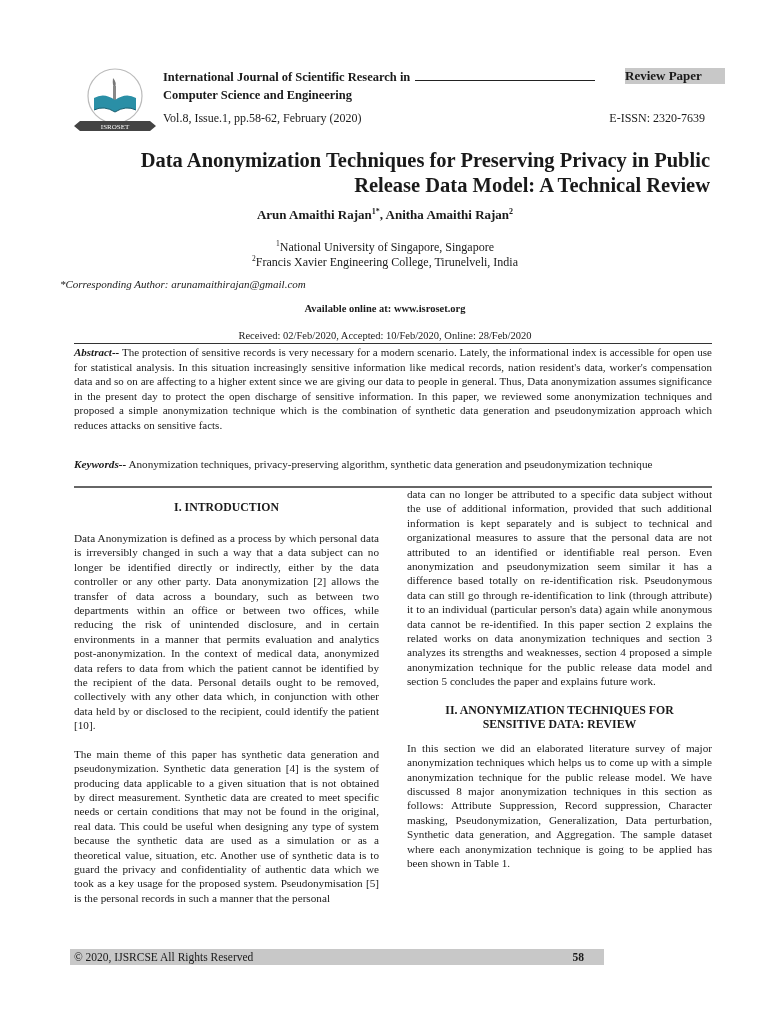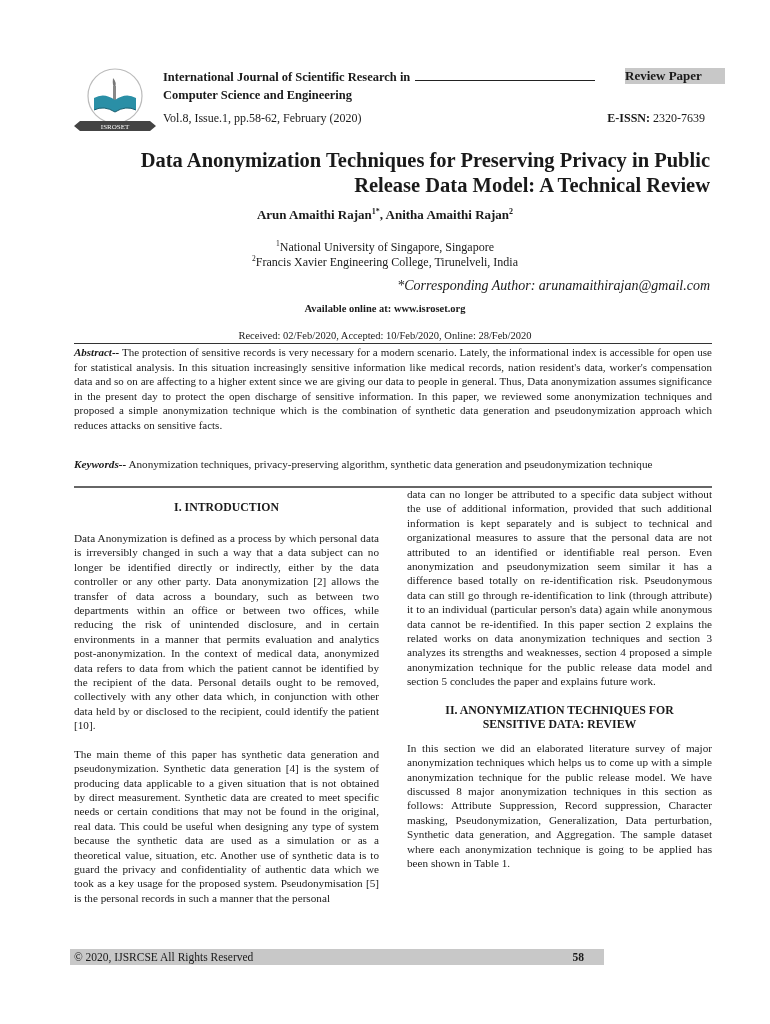--- a/index.html
+++ b/index.html
@@ -6,28 +6,28 @@
     html, body { width: 770px; height: 1024px; background: #ffffff; overflow: hidden; }
     body { font-family: "Liberation Serif", "DejaVu Serif", serif; color: #1a1a1a; position: relative; }
 
     .header { position: absolute; left: 0; top: 0; width: 770px; height: 140px; }
     .logo { position: absolute; left: 72px; top: 66px; width: 86px; height: 72px; }
     .journal-name { position: absolute; left: 163px; top: 68px; font-weight: bold; font-size: 12.5px; line-height: 18px; }
     .journal-line { display: inline-block; width: 180px; border-bottom: 1px solid #222; margin-left: 2px; height: 10px; vertical-align: baseline; }
     .review-badge { position: absolute; left: 597px; top: 68px; width: 100px; height: 16px; background: #c8c8c8; font-weight: bold; font-size: 13px; line-height: 16px; text-align: left; margin-left: 28px; }
     .vol { position: absolute; left: 163px; top: 111px; font-size: 12px; }
     .issn { position: absolute; right: 65px; top: 111px; font-size: 12px; }
-    .issn b { font-weight: bold; }
+    .issn b { font-weight: normal; }
 
     .title { position: absolute; left: 60px; width: 650px; top: 148px; text-align: right; font-weight: bold; font-size: 20.5px; line-height: 25px; }
     .authors { position: absolute; left: 60px; width: 650px; top: 207px; text-align: center; font-weight: bold; font-size: 13px; }
     .authors sup { font-size: 8px; }
     .affil { position: absolute; left: 60px; width: 650px; text-align: center; font-size: 12px; line-height: 16px; }
     .affil sup { font-size: 7.5px; }
-    .corr { position: absolute; left: 60px; width: 650px; top: 278px; text-align: right; font-style: italic; font-size: 14px; }
+    .corr { position: absolute; left: 60px; width: 650px; top: 278px; text-align: left; font-style: italic; font-size: 11px; }
     .avail { position: absolute; left: 60px; width: 650px; top: 303px; text-align: center; font-weight: bold; font-size: 10.5px; }
 
     .received { position: absolute; left: 60px; width: 650px; top: 330px; text-align: center; font-size: 10.5px; }
     .rule-thin { position: absolute; left: 74px; width: 638px; top: 343px; border-top: 1px solid #333; }
     .abstract { position: absolute; left: 74px; width: 638px; top: 345px; font-size: 11px; line-height: 14.5px; text-align: justify; }
     .abstract b { font-style: italic; font-weight: bold; }
 
     .keywords { position: absolute; left: 74px; width: 638px; top: 457px; font-size: 11.2px; line-height: 14.5px; text-align: justify; }
     .keywords b { font-style: italic; font-weight: bold; }
     .rule-thick { position: absolute; left: 74px; width: 638px; top: 486px; border-top: 2px solid #666; }

